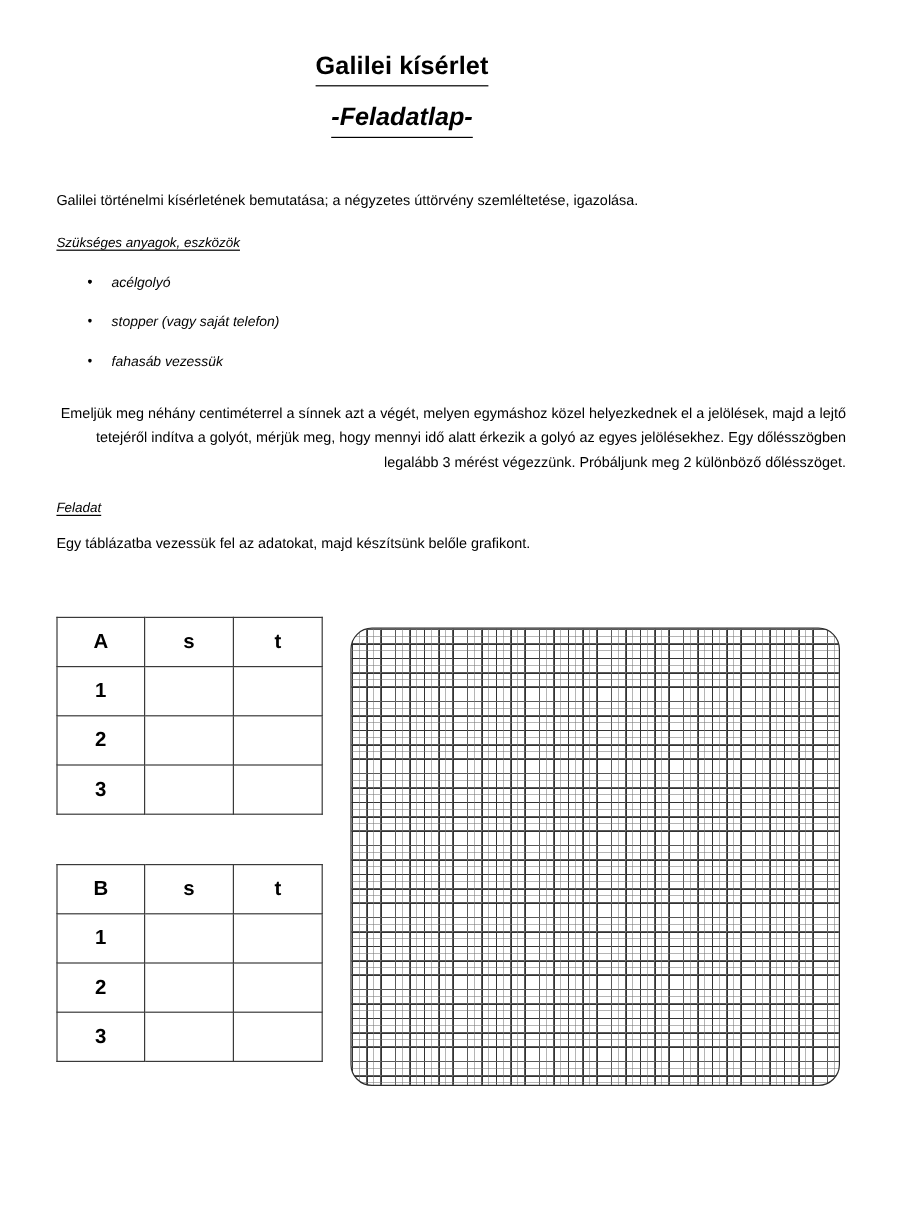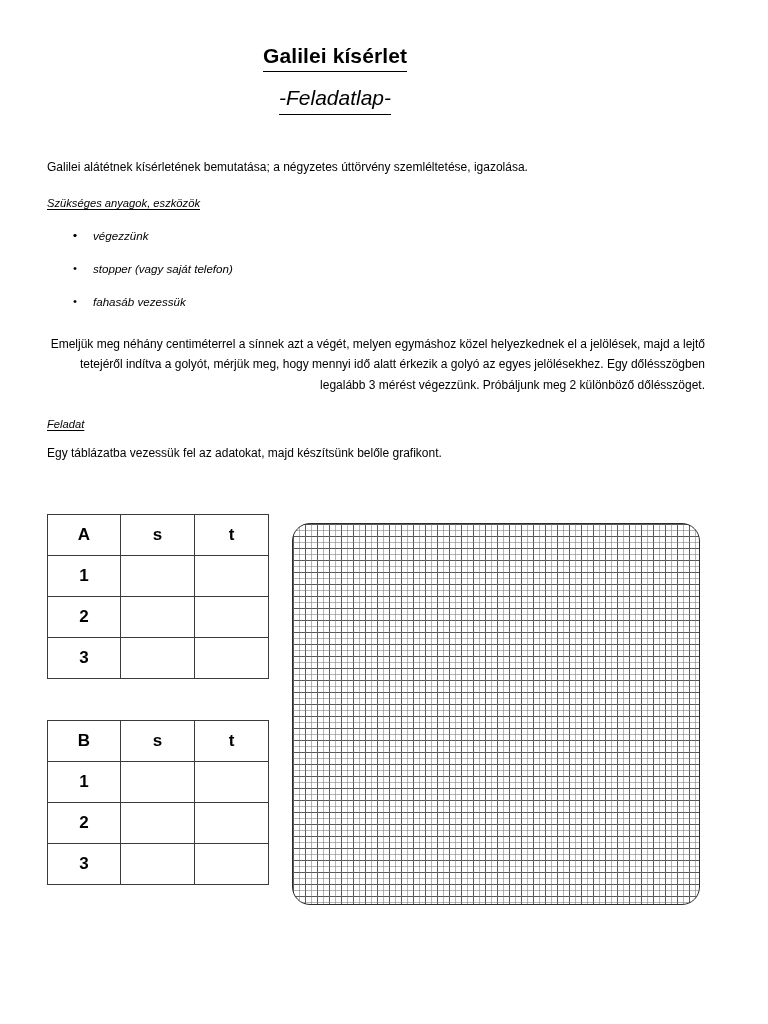--- a/index.html
+++ b/index.html
@@ -38,21 +38,21 @@
     line-height: 1.35;
     display: inline-block;
     border-bottom: 1.6px solid #000;
     padding-bottom: 1px;
   }
   .doc-subtitle-wrap {
     margin-top: 12px;
   }
   .doc-subtitle {
     font-size: 21px;
-    font-weight: normal;
+    font-weight: bold;
     font-style: italic;
     line-height: 1.35;
     display: inline-block;
     border-bottom: 1.6px solid #000;
     padding-bottom: 1px;
   }
 
   
   .content {
     position: absolute;
@@ -167,32 +167,32 @@
     <div>
       <span class="doc-title">Galilei kísérlet</span>
     </div>
     <div class="doc-subtitle-wrap">
       <span class="doc-subtitle">-Feladatlap-</span>
     </div>
   </div>
 
   <div class="content">
 
-    <p class="para">Galilei alátétnek kísérletének bemutatása; a négyzetes úttörvény szemléltetése, igazolása.</p>
+    <p class="para">Galilei történelmi kísérletének bemutatása; a négyzetes úttörvény szemléltetése, igazolása.</p>
 
     <div class="spacer-sm"></div>
 
     <div class="section-heading">Szükséges anyagok, eszközök</div>
     <ul class="bullets">
       <li>
         <span class="bullet-dot">•</span>
       </li>
       <li>
         <span class="bullet-dot">•</span>
-        <span>végezzünk</span>
+        <span>acélgolyó</span>
       </li>
       <li>
         <span class="bullet-dot">•</span>
         <span>stopper (vagy saját telefon)</span>
       </li>
       <li>
         <span class="bullet-dot">•</span>
         <span>fahasáb vezessük</span>
       </li>
     </ul>

